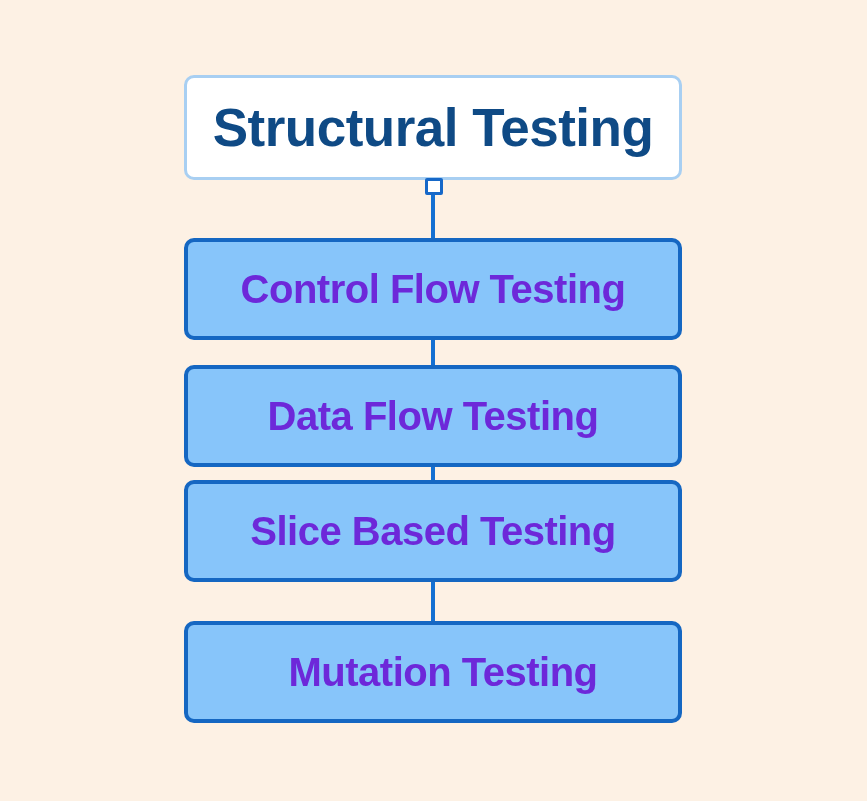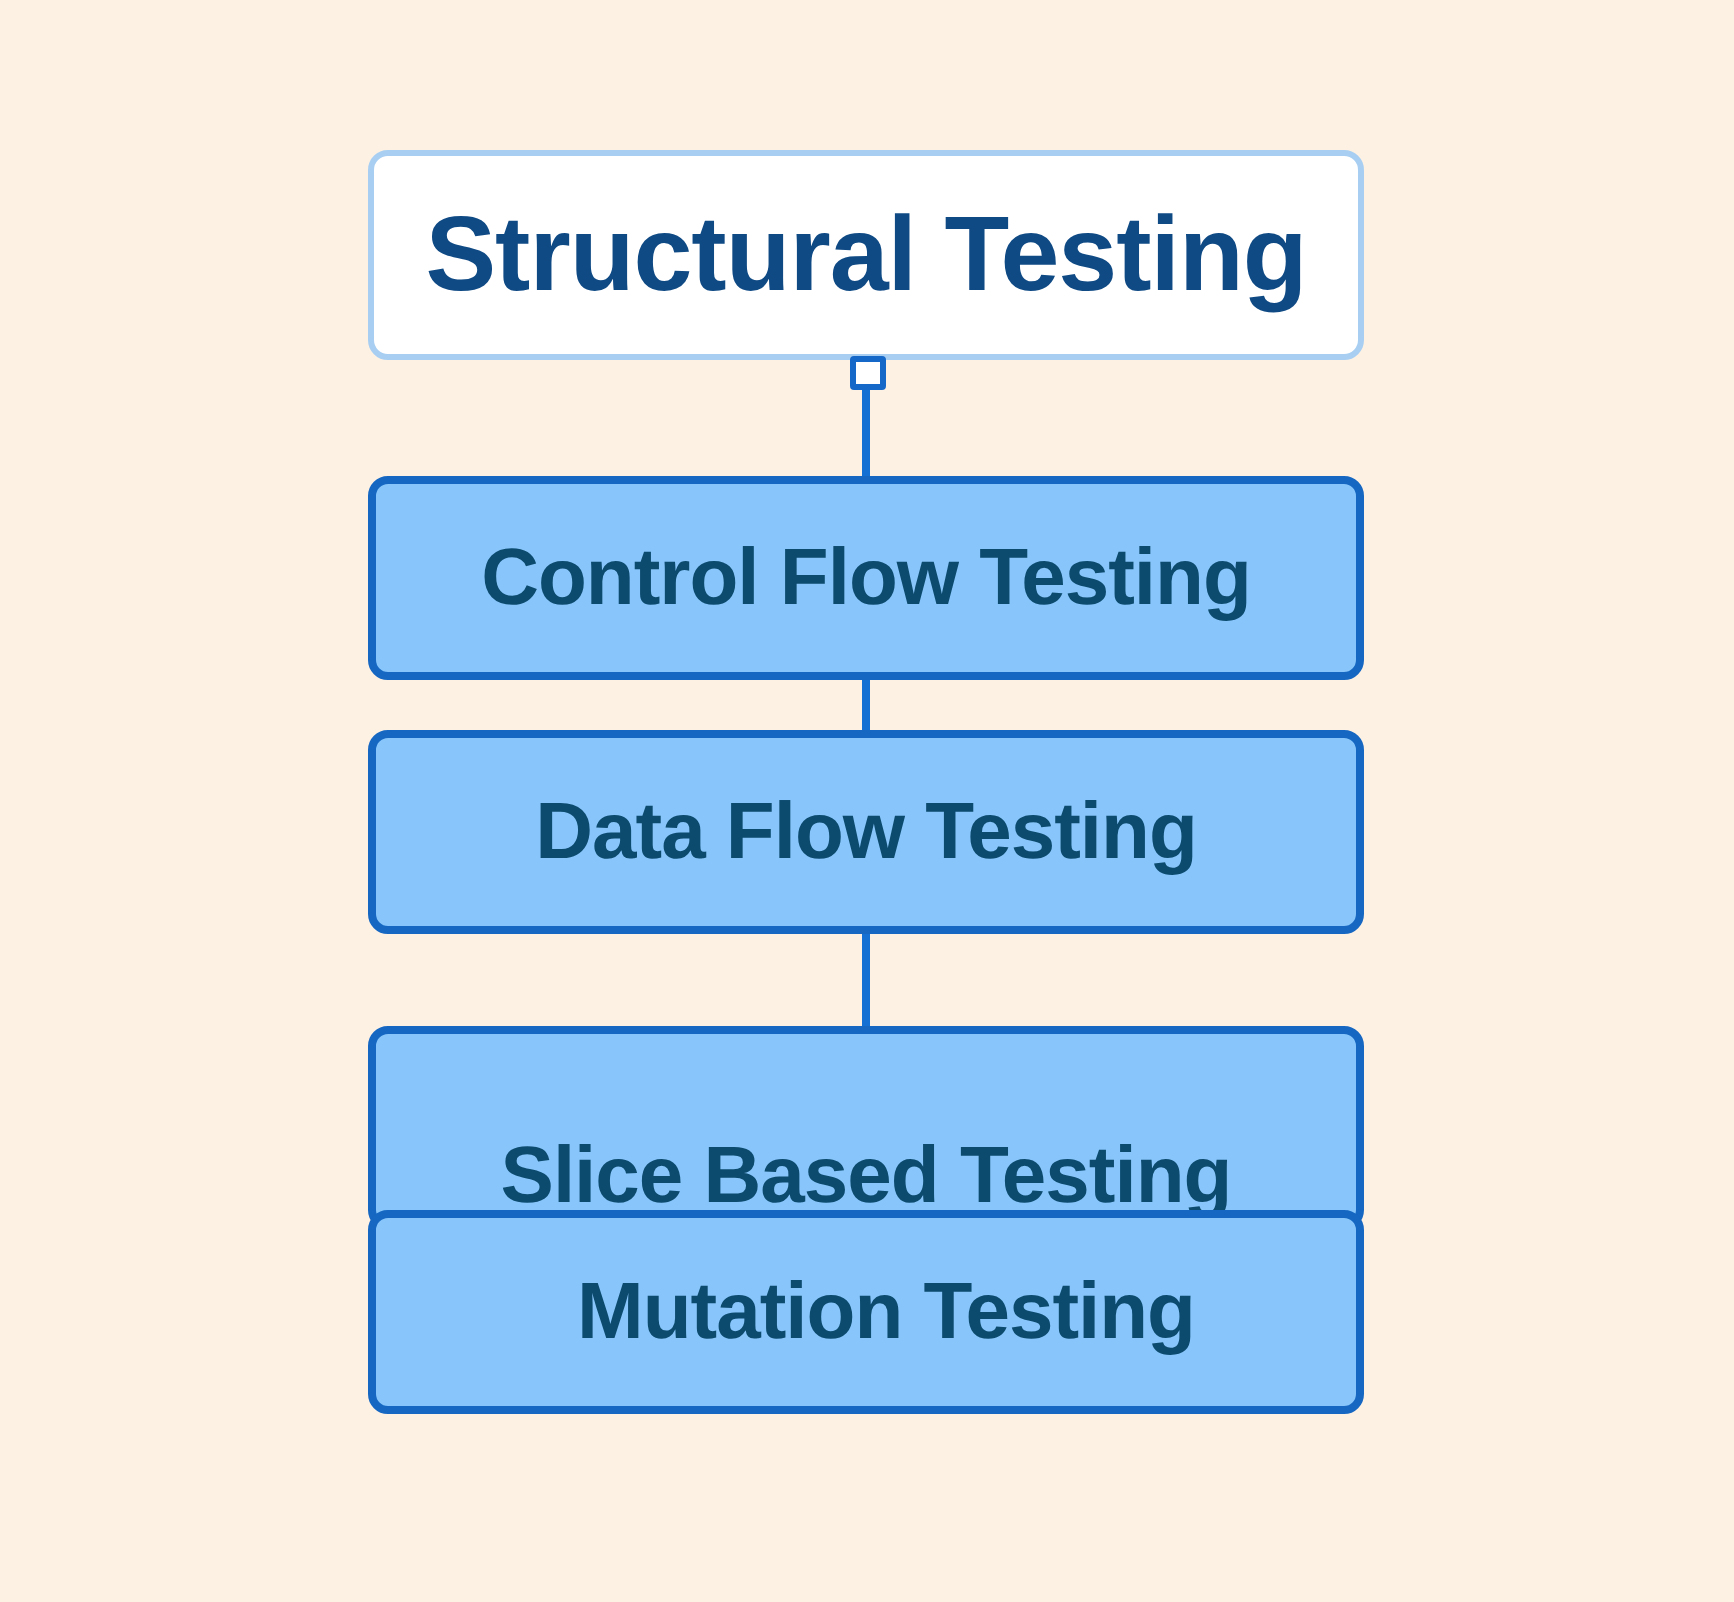--- a/index.html
+++ b/index.html
@@ -46,41 +46,41 @@
     left: 184px;
     width: 498px;
     box-sizing: border-box;
     border-radius: 10px;
     display: flex;
     align-items: center;
     justify-content: center;
     z-index: 1;
     font-weight: 700;
     letter-spacing: -0.5px;
-    color: #0c4a6e;
+    color: #6d28d9;
     text-align: center;
   }
   .node-root {
     top: 75px;
     height: 105px;
     background: #ffffff;
     border: 3px solid #a8cff2;
     font-size: 53px;
     color: #0f4a85;
   }
   .node-child {
     height: 102px;
     background: #87c5fa;
     border: 4px solid #1567c2;
     font-size: 40px;
   }
   .node-child-0 { top: 238px; }
   .node-child-1 { top: 365px; }
-  .node-child-2 { top: 513px; align-items: flex-end; }
-  .node-child-3 { top: 605px; padding-left: 20px; }
+  .node-child-2 { top: 480px; }
+  .node-child-3 { top: 621px; padding-left: 20px; }
 </style>
 </head>
 <body>
 
 <div class="stage">
 
   <div class="vline"></div>
   <div class="plug"></div>
 
   <div class="node node-root">

